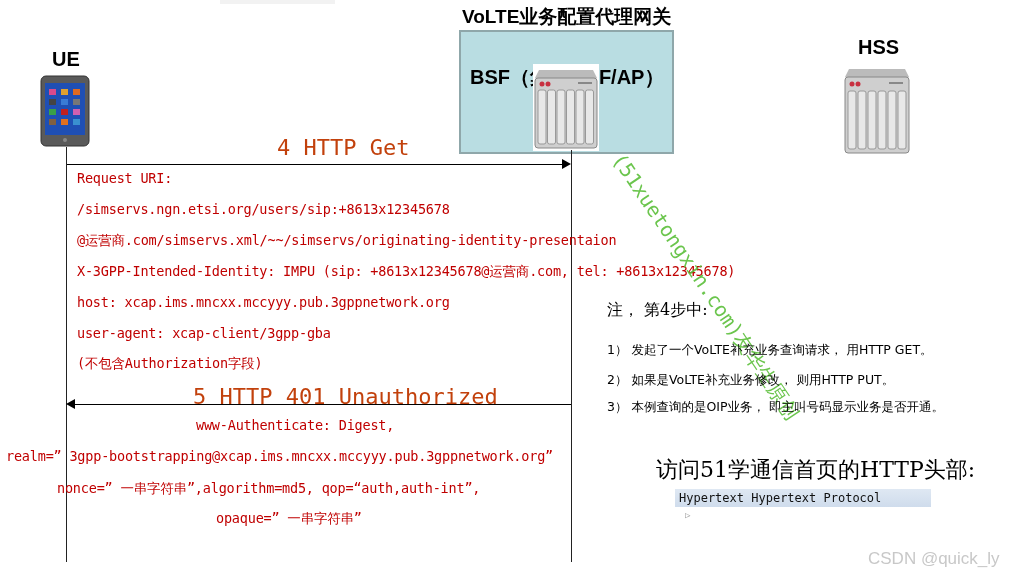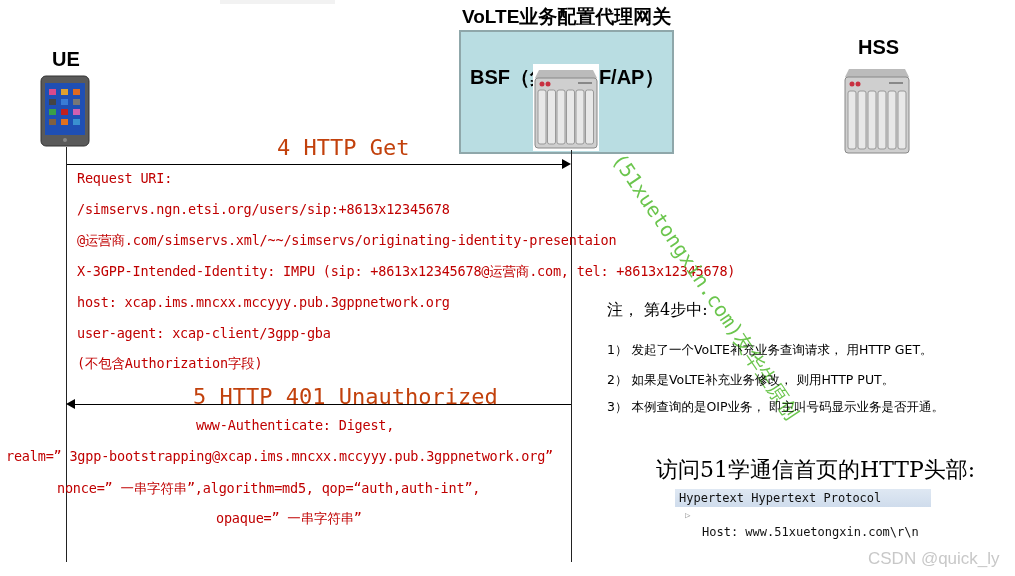--- a/index.html
+++ b/index.html
@@ -162,18 +162,15 @@
 <div class="abs note-item" style="left:607px; top:342px;">1） 发起了一个VoLTE补充业务查询请求， 用HTTP GET。</div>
 <div class="abs note-item" style="left:607px; top:372px;">2） 如果是VoLTE补充业务修改， 则用HTTP PUT。</div>
 <div class="abs note-item" style="left:607px; top:399px;">3） 本例查询的是OIP业务， 即主叫号码显示业务是否开通。</div>
 
 <div class="abs visit-title" style="left:656px; top:455px;">访问51学通信首页的HTTP头部:</div>
 <div class="abs ws-panel">
   <div class="ws-header">Hypertext Hypertext Protocol</div>
   <div class="ws-row selected">
     <span class="ws-expander">▷</span>
   </div>
-  <div class="ws-row">
-    <span class="ws-text">Host: www.51xuetongxin.com\r\n</span>
-  </div>
 </div>
 
 <div class="abs csdn" style="left:868px; top:549px;">CSDN @quick_ly</div>
 
 </body></html>

